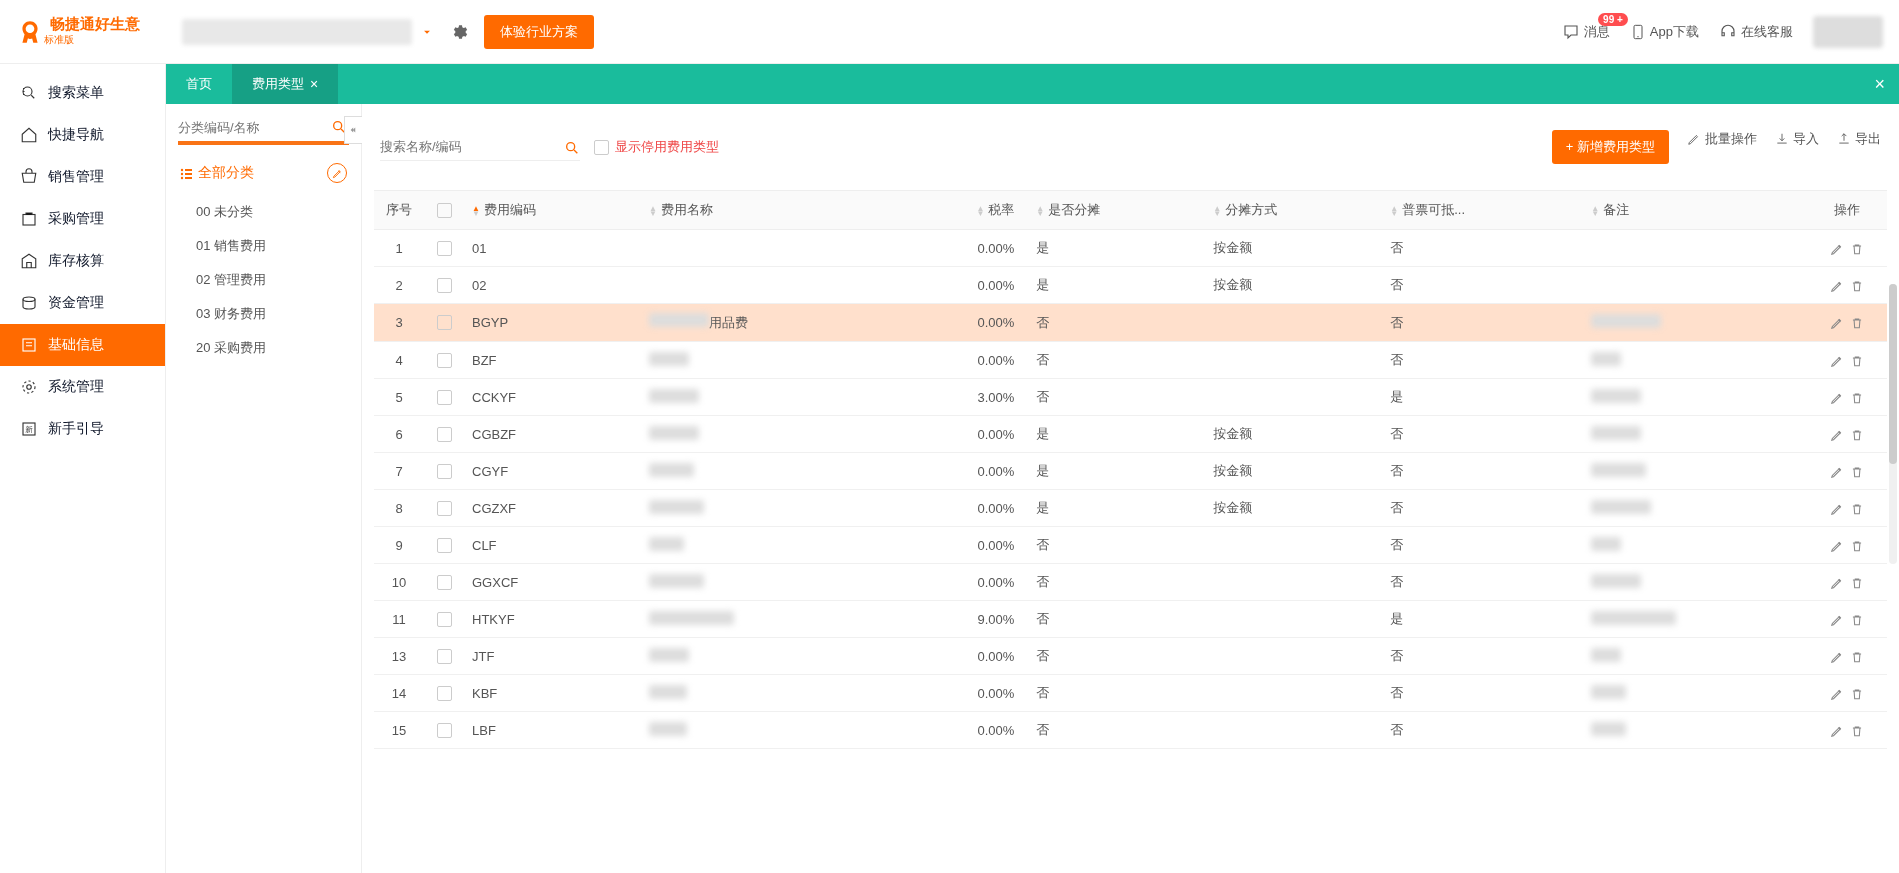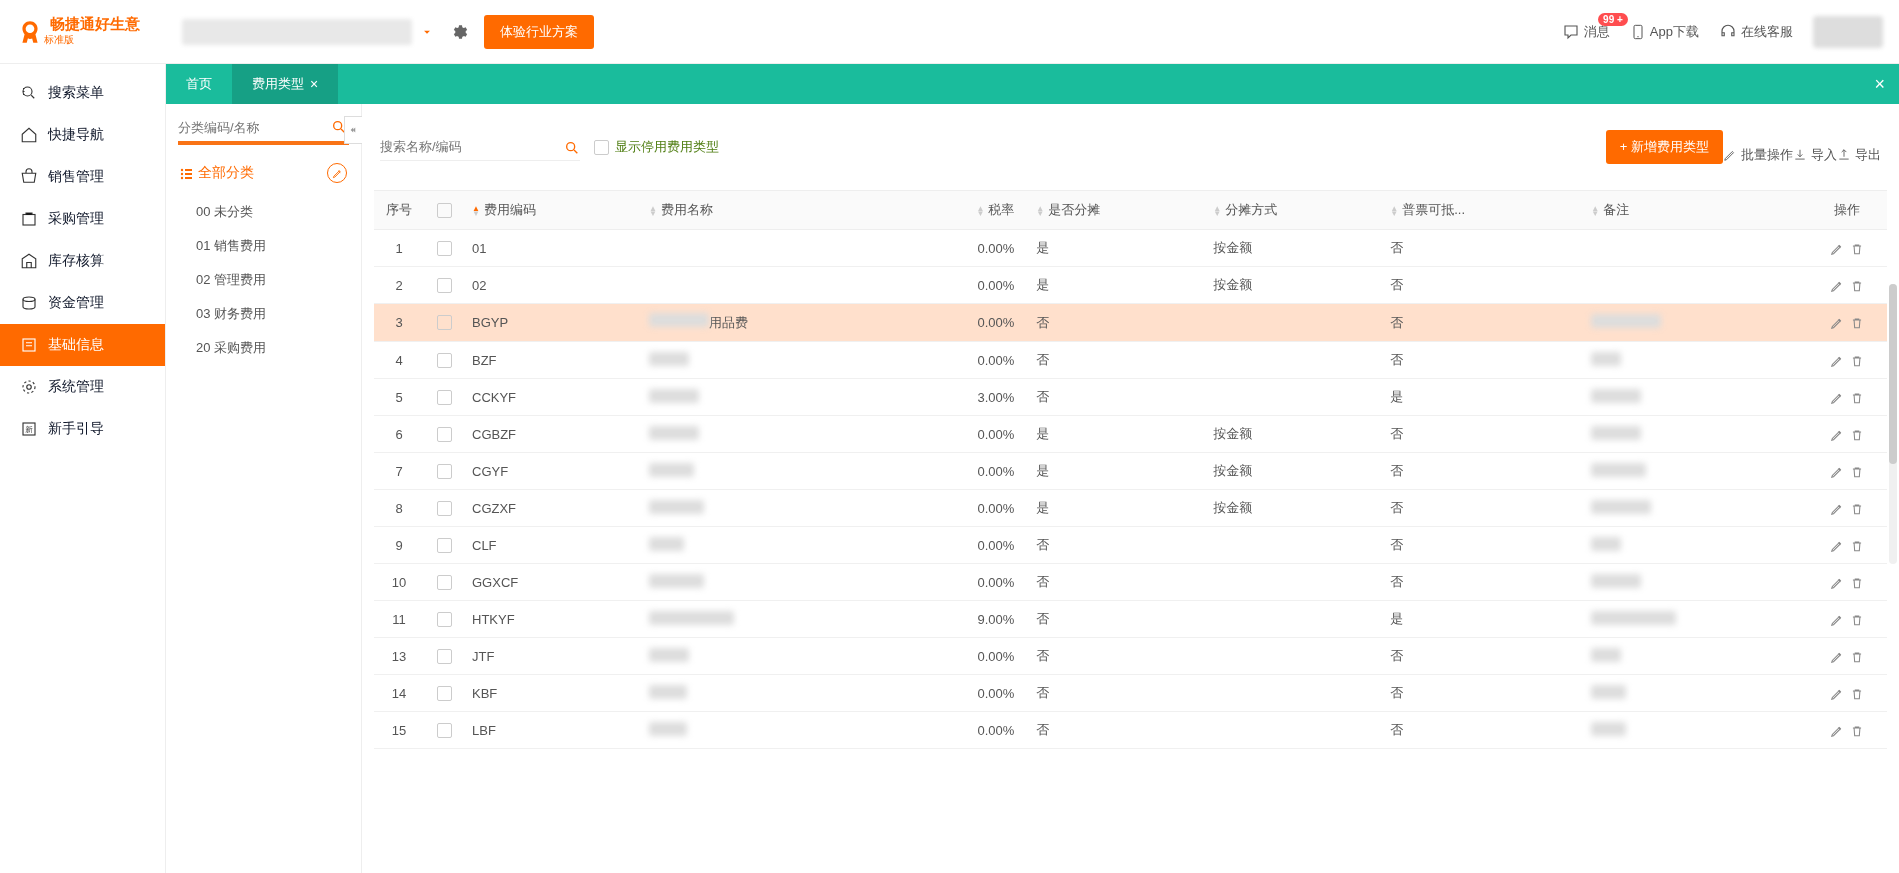--- a/index.html
+++ b/index.html
@@ -49,23 +49,23 @@
 .cat-list { padding: 4px 0; }
 .cat-item { padding: 8px 14px 8px 30px; color: #555; cursor: pointer; font-size: 13px; }
 .collapse-handle { position: absolute; right: -1px; top: 12px; width: 18px; height: 28px; border: 1px solid #ddd; border-right: none; display: flex; align-items: center; justify-content: center; background: #fff; cursor: pointer; color: #999; }
 
 
 .table-area { flex: 1; display: flex; flex-direction: column; overflow: hidden; }
 .toolbar { display: flex; align-items: center; padding: 26px 18px; gap: 14px; }
 .toolbar-search { position: relative; width: 200px; }
 .toolbar-search input { width: 100%; border: none; border-bottom: 1px solid #eee; padding: 6px 22px 6px 0; font-size: 13px; outline: none; }
 .toolbar-search .search-icon { position: absolute; right: 0; top: 6px; color: #ff6a00; }
-.checkbox-label { display: flex; align-items: center; gap: 6px; color: #4d7c0f; }
+.checkbox-label { display: flex; align-items: center; gap: 6px; color: #ef4444; }
 .checkbox-box { width: 15px; height: 15px; border: 1px solid #ccc; border-radius: 2px; }
-.toolbar-right { margin-left: auto; display: flex; align-items: flex-end; gap: 0; }
+.toolbar-right { margin-left: auto; display: flex; align-items: flex-start; gap: 18px; }
 .add-btn { background: #ff6a00; color: #fff; border: none; padding: 8px 14px; border-radius: 3px; cursor: pointer; font-size: 13px; }
 .action-link { color: #555; cursor: pointer; display: flex; align-items: center; gap: 4px; }
 
 
 .table-wrap { flex: 1; overflow: auto; padding: 0 12px; }
 table { width: 100%; border-collapse: collapse; }
 thead th { background: #fafafa; border-top: 1px solid #eee; border-bottom: 1px solid #eee; padding: 10px 8px; text-align: left; font-weight: 500; color: #555; font-size: 13px; white-space: nowrap; }
 thead th .sort { display: inline-flex; flex-direction: column; margin-right: 4px; line-height: 5px; font-size: 8px; color: #ccc; vertical-align: middle; }
 thead th .sort.asc .up { color: #ff6a00; }
 tbody td { border-bottom: 1px solid #f0f0f0; padding: 9px 8px; font-size: 13px; color: #555; }

